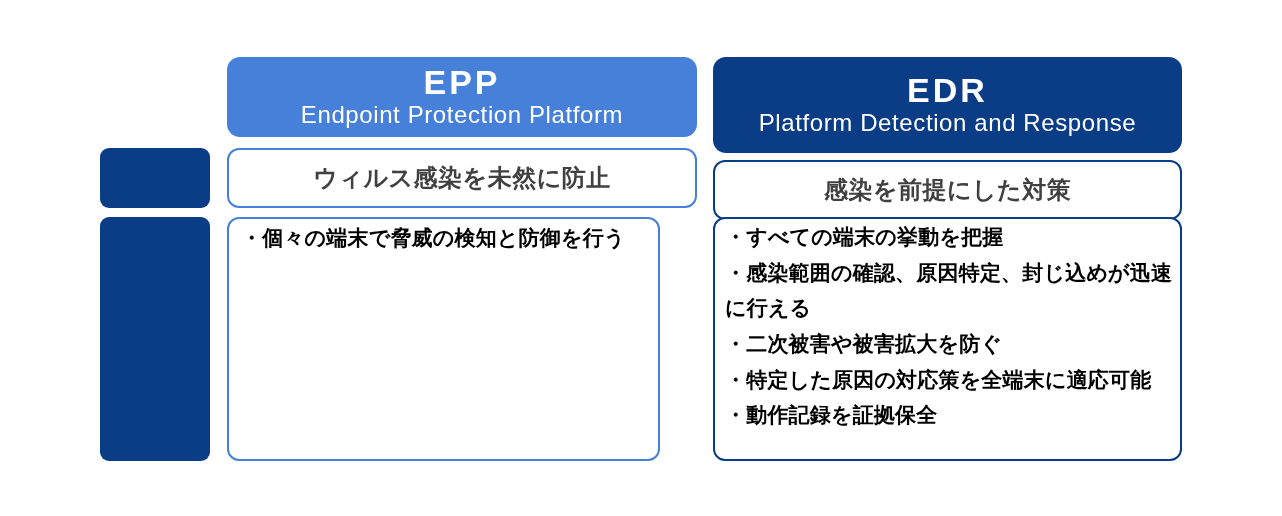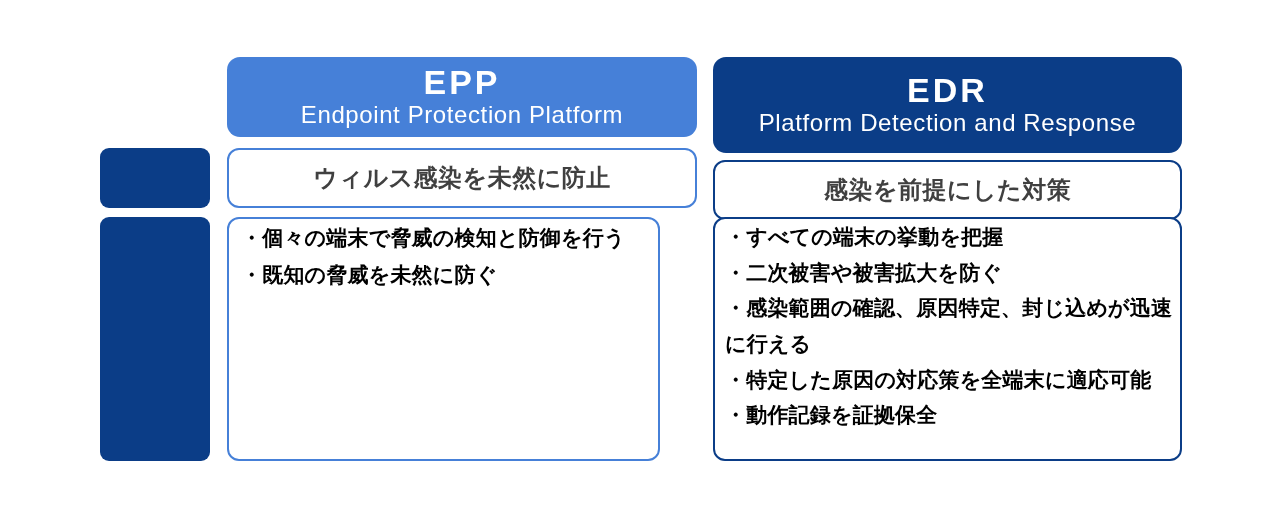--- a/index.html
+++ b/index.html
@@ -132,36 +132,35 @@
     <span class="expansion">Endpoint Protection Platform</span>
   </div>
 
   <div class="box outline-box summary-box" style="left:227px; top:148px; width:470px; height:60px; border-color:#4680D8;">
     <span class="summary-text">ウィルス感染を未然に防止</span>
   </div>
 
   <div class="box outline-box detail-box epp-detail" style="left:227px; top:217px; width:433px; height:244px; border-color:#4680D8;">
     <ul class="detail-list">
       <li>・個々の端末で脅威の検知と防御を行う</li>
-      <li>・既知の脅威を未然に防ぐ</li>
     </ul>
   </div>
 
   <div class="box header-pill" style="left:713px; top:57px; width:469px; height:96px; background:#0B3D87;">
     <span class="acronym">EDR</span>
     <span class="expansion">Platform Detection and Response</span>
   </div>
 
   <div class="box outline-box summary-box" style="left:713px; top:160px; width:469px; height:60px; border-color:#0B3D87;">
     <span class="summary-text">感染を前提にした対策</span>
   </div>
 
   <div class="box outline-box detail-box edr-detail" style="left:713px; top:217px; width:469px; height:244px; border-color:#0B3D87;">
     <ul class="detail-list">
       <li>・すべての端末の挙動を把握</li>
+      <li>・感染範囲の確認、原因特定、封じ込めが迅速に行える</li>
       <li>・二次被害や被害拡大を防ぐ</li>
-      <li>・感染範囲の確認、原因特定、封じ込めが迅速に行える</li>
       <li>・特定した原因の対応策を全端末に適応可能</li>
       <li>・動作記録を証拠保全</li>
     </ul>
   </div>
 
 </div>
 
 </body></html>

